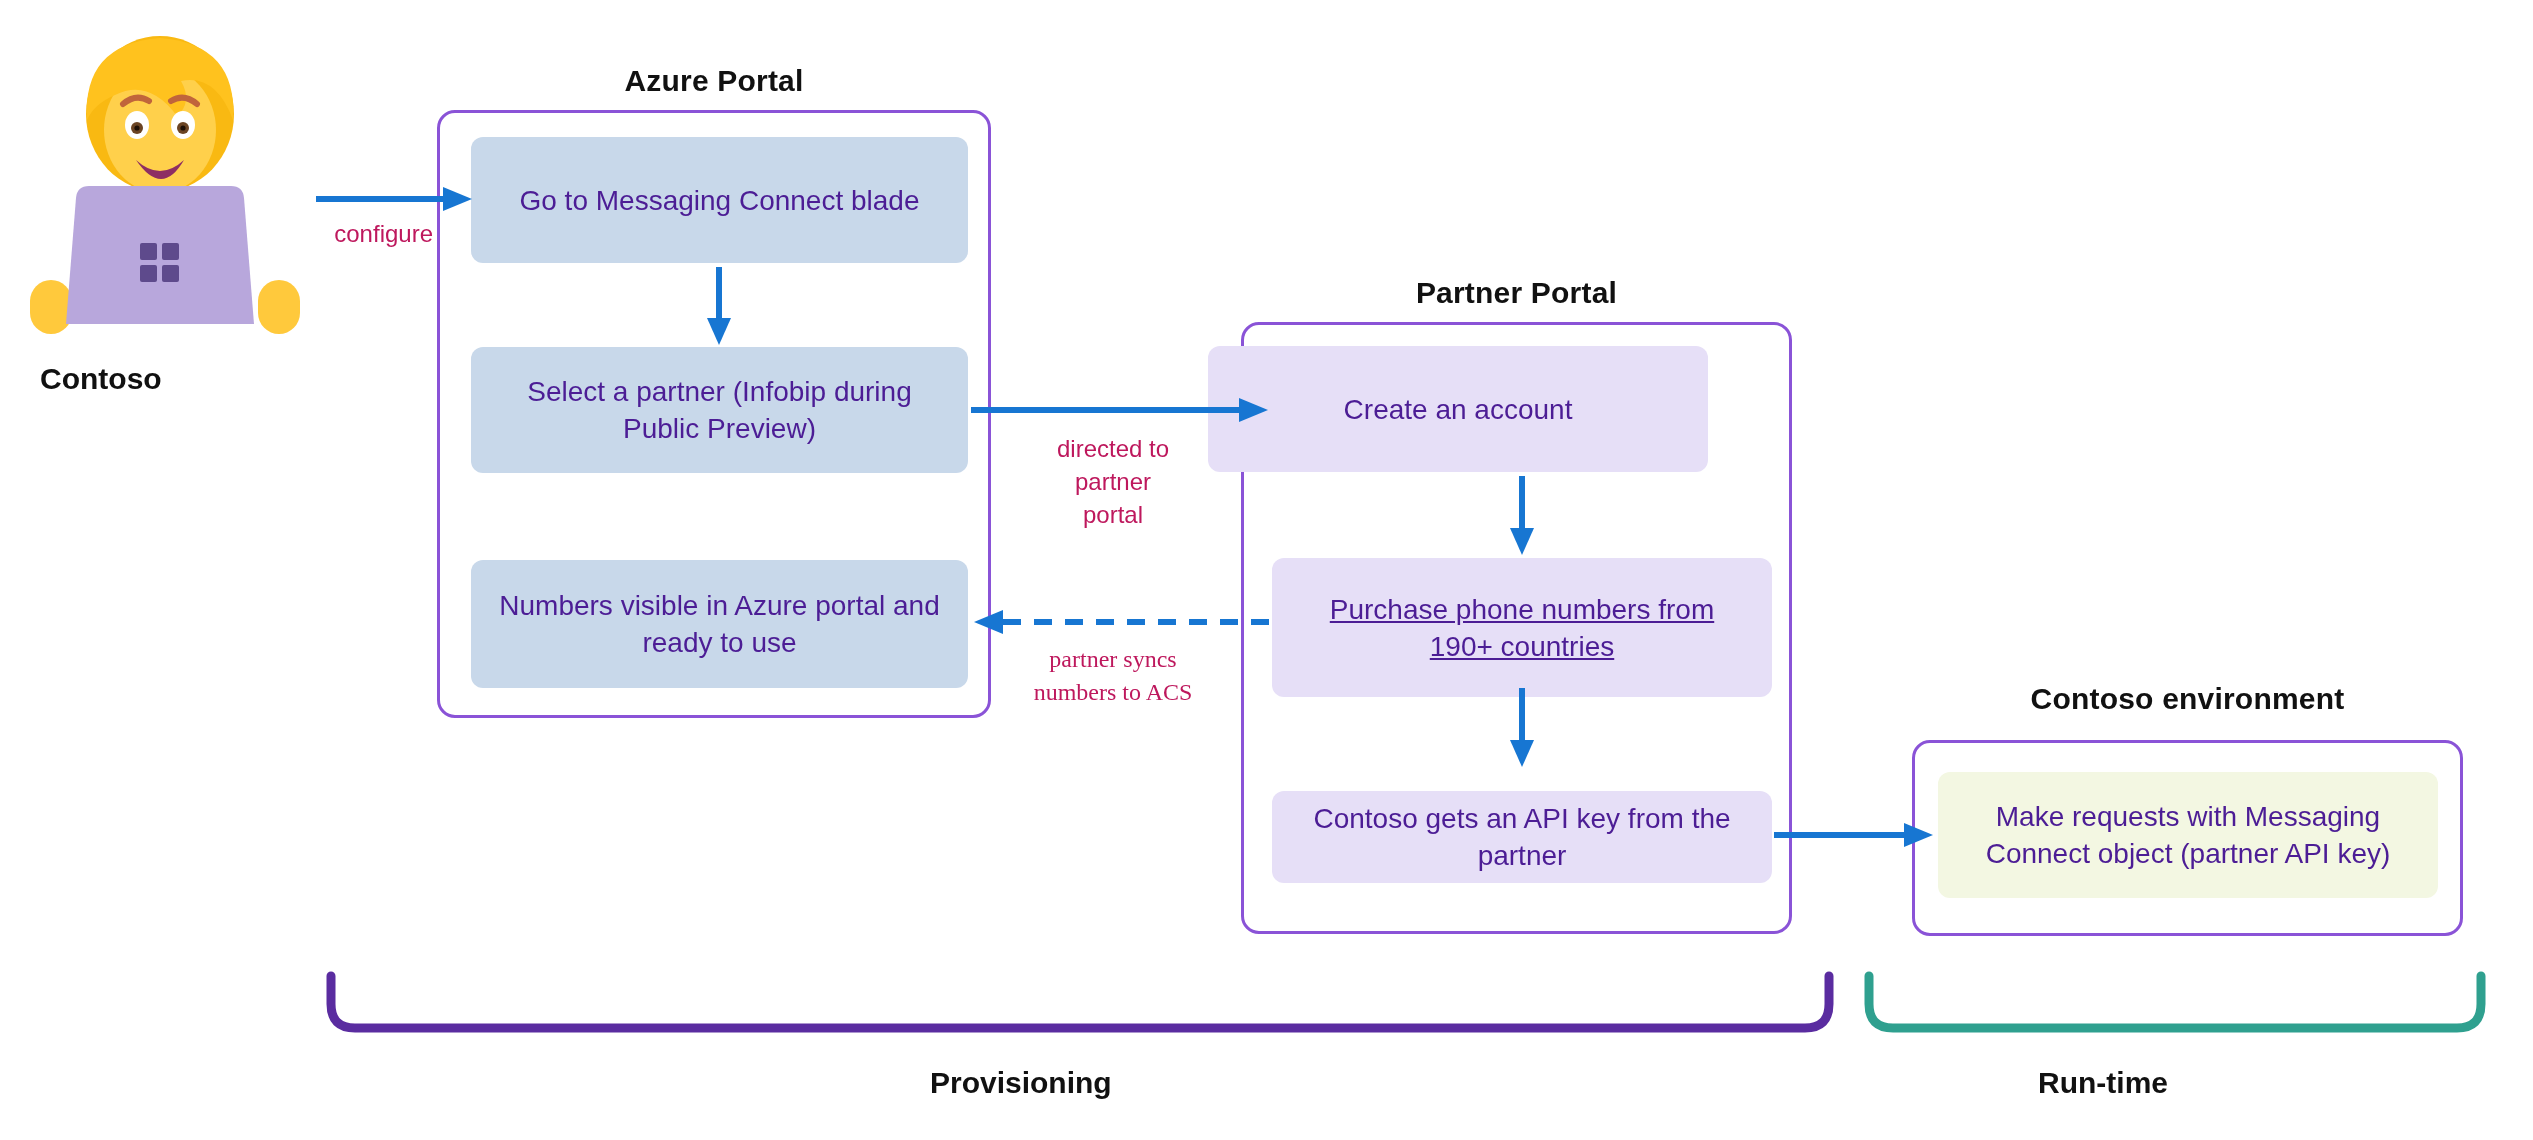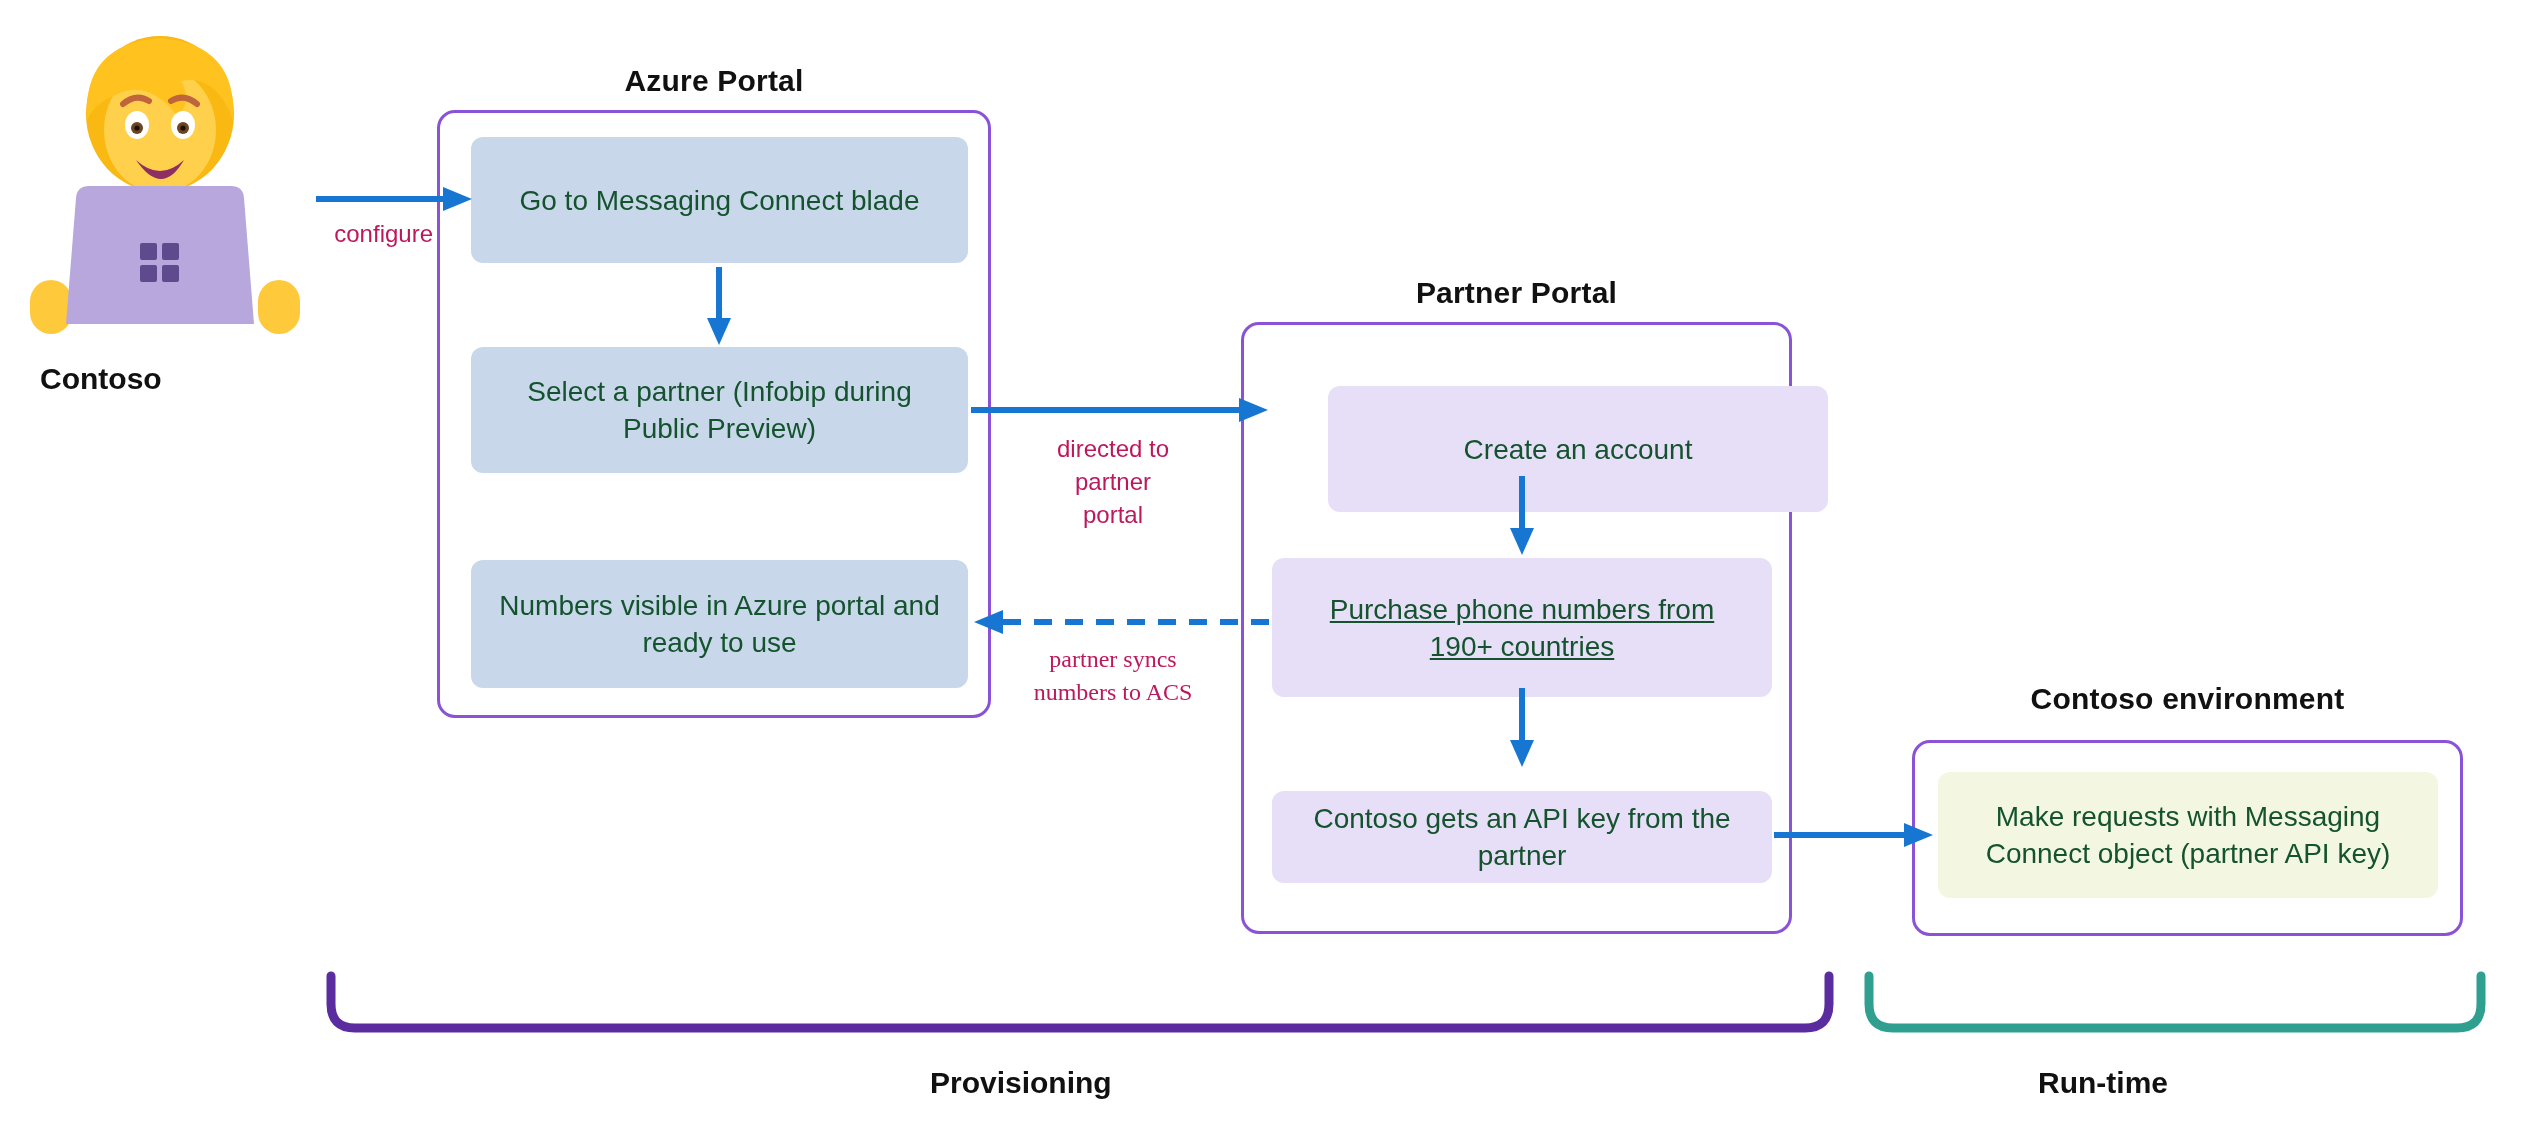--- a/index.html
+++ b/index.html
@@ -34,21 +34,21 @@
   .step {
     position: absolute;
     border-radius: 12px;
     display: flex;
     align-items: center;
     justify-content: center;
     text-align: center;
     white-space: pre-line;
     font-size: 28px;
     line-height: 37px;
-    color: #14532d;
+    color: #4c1d95;
     padding: 0 8px;
     box-sizing: border-box;
   }
   .flow-label {
     position: absolute;
     font-size: 24px;
     line-height: 33px;
     color: #be185d;
     text-align: center;
     white-space: pre-line;
@@ -121,21 +121,21 @@
   <div class="step" style="left: 471px; top: 347px; width: 497px; height: 126px; background-color: rgb(200, 216, 234);">Select a partner (Infobip during
 Public Preview)</div>
 
   <div class="step" style="left: 471px; top: 560px; width: 497px; height: 128px; background-color: rgb(200, 216, 234);">Numbers visible in Azure portal and
 ready to use</div>
 
   <div class="section-title" style="left:1241px; top:276px; width:551px;">Partner Portal</div>
 
   <div class="container-frame" style="left: 1241px; top: 322px; width: 551px; height: 612px; border-color: rgb(138, 83, 215);"></div>
 
-  <div class="step" style="left: 1328px; top: 346px; width: 500px; height: 126px; background-color: rgb(230, 223, 247); margin-top: 40px;">Create an account</div>
+  <div class="step" style="left: 1208px; top: 346px; width: 500px; height: 126px; background-color: rgb(230, 223, 247);">Create an account</div>
 
   <div class="step" style="left: 1272px; top: 558px; width: 500px; height: 139px; background-color: rgb(230, 223, 247); text-decoration: underline;">Purchase phone numbers from
 190+ countries</div>
 
   <div class="step" style="left: 1272px; top: 791px; width: 500px; height: 92px; background-color: rgb(230, 223, 247);">Contoso gets an API key from the
 partner</div>
 
   <div class="section-title" style="left:1912px; top:682px; width:551px;">Contoso environment</div>
 
   <div class="container-frame" style="left: 1912px; top: 740px; width: 551px; height: 196px; border-color: rgb(138, 83, 215);"></div>

